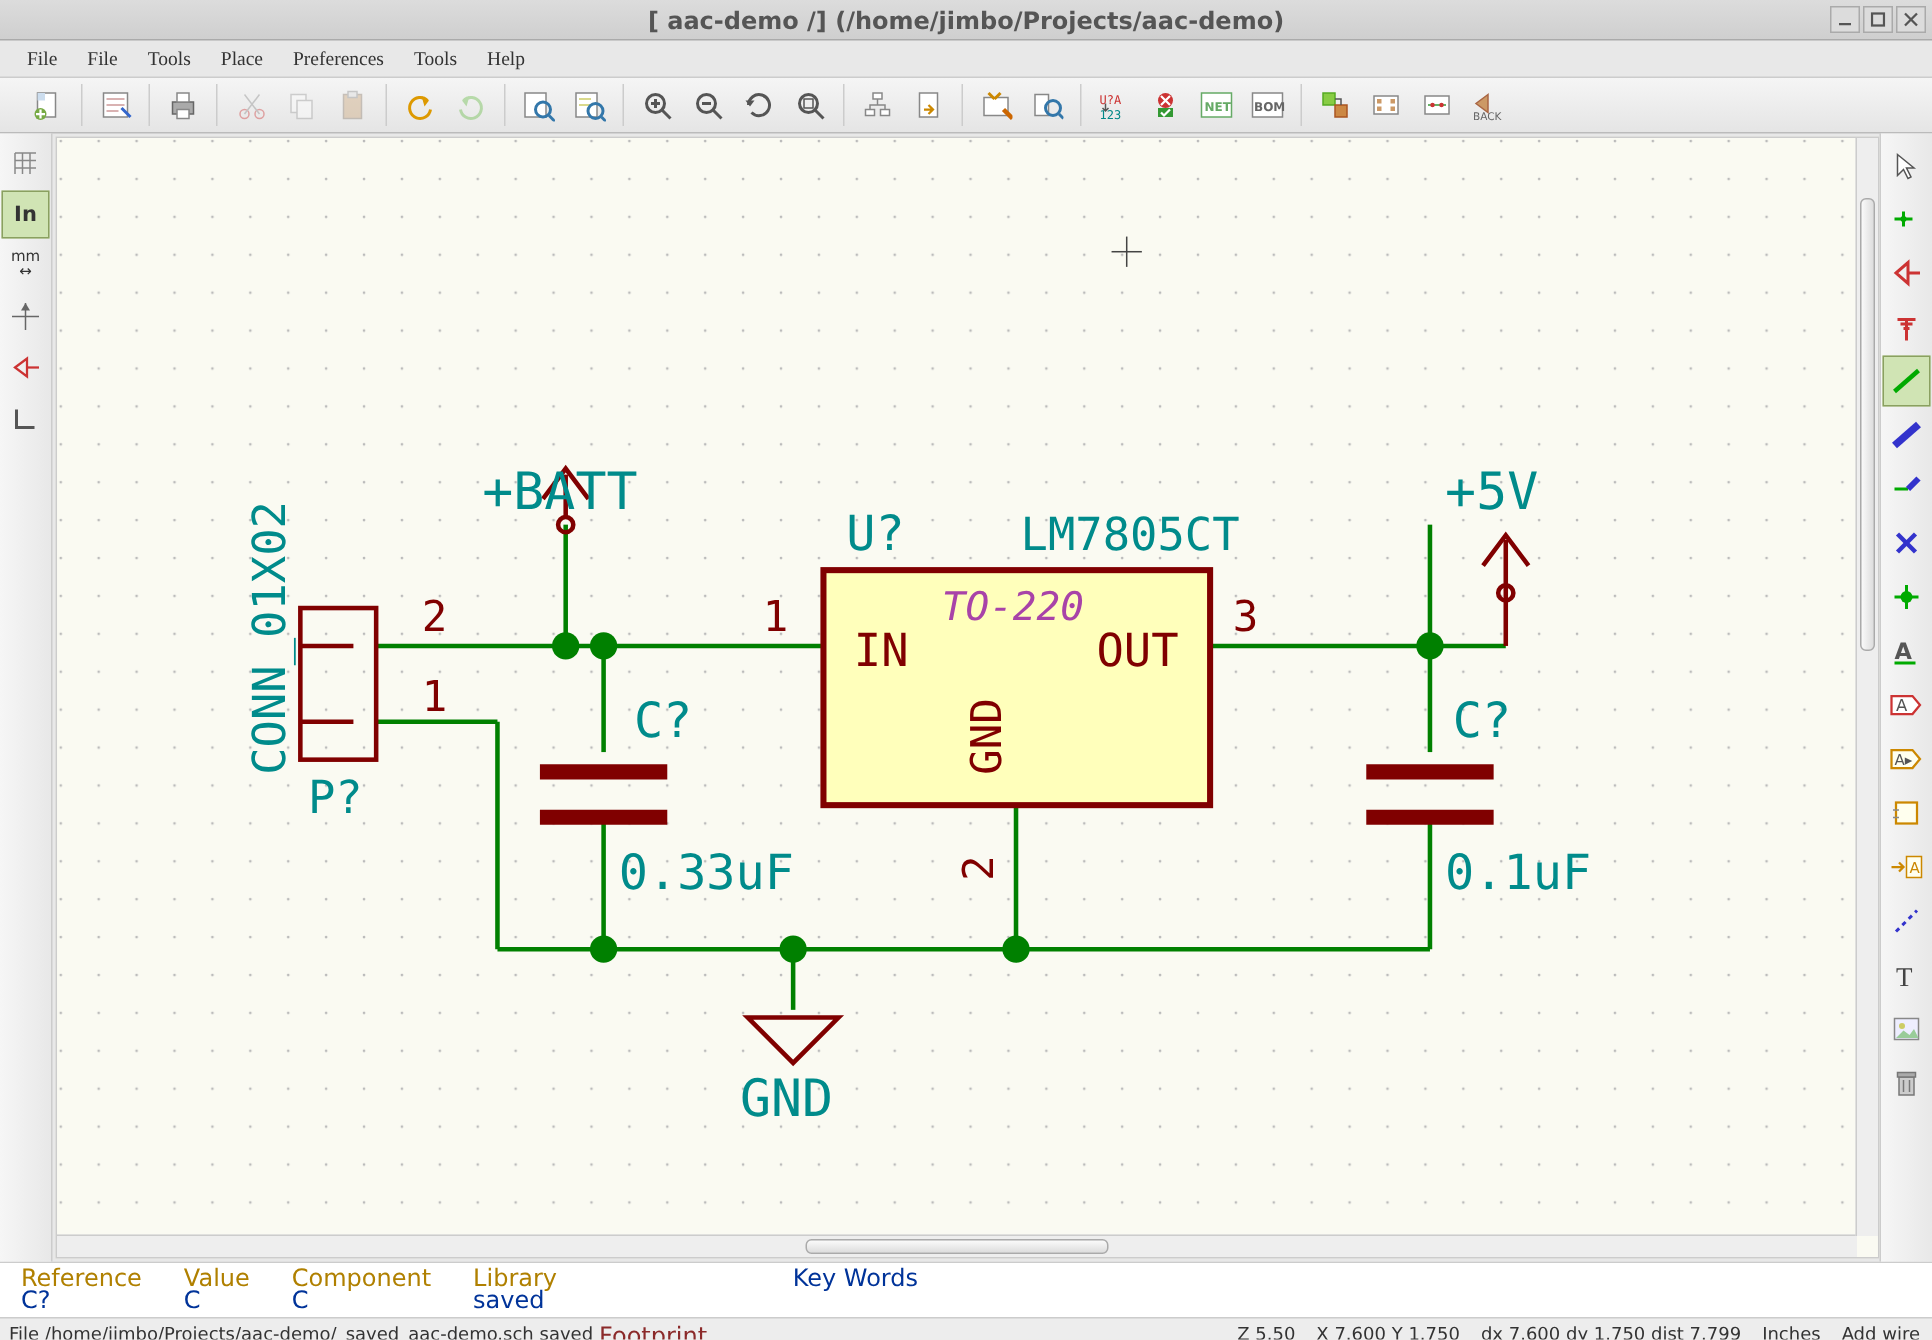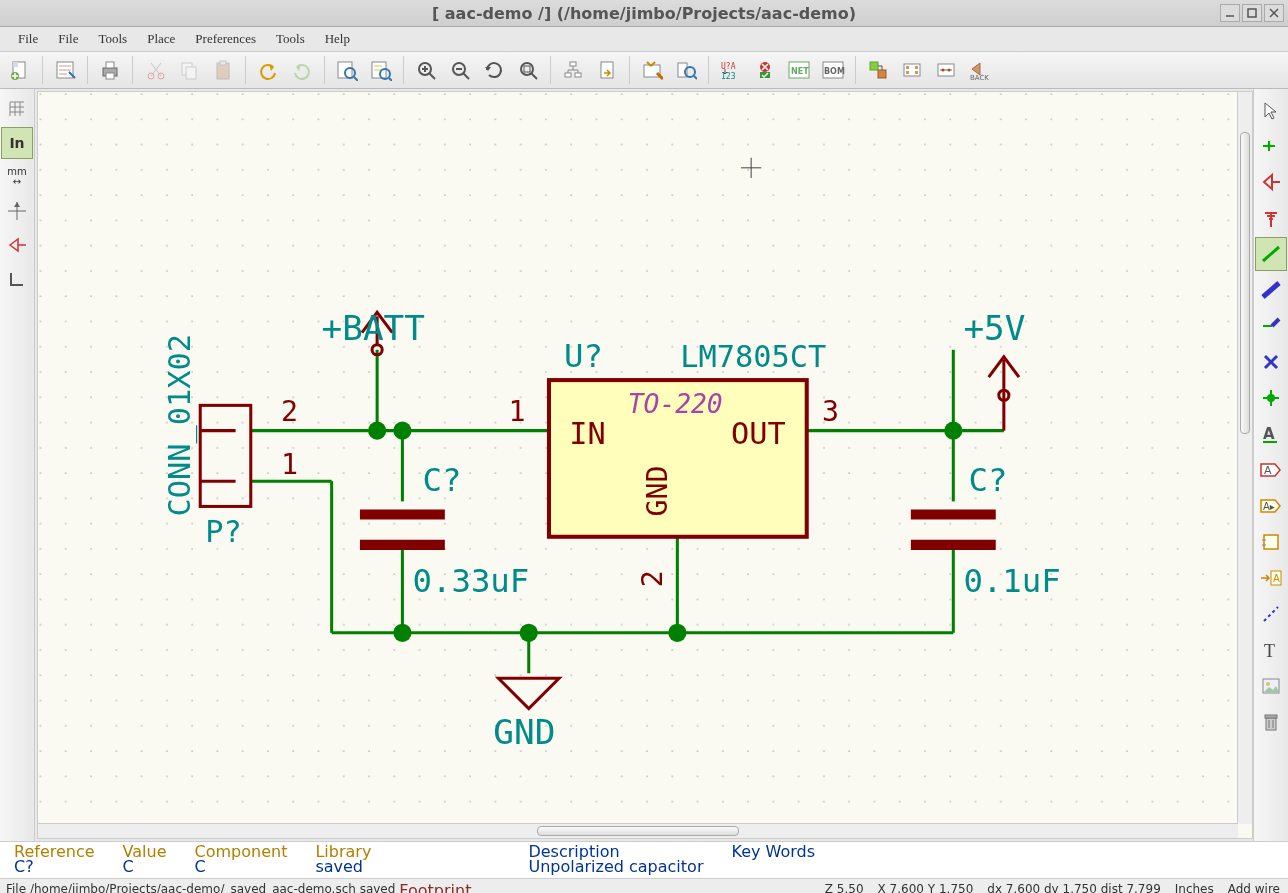--- a/index.html
+++ b/index.html
@@ -37,21 +37,21 @@
     display: flex; align-items: center;
     padding-left: 8px;
     border-bottom: 1px solid #ccc;
   }
   .menubar .item { padding: 0 10px; cursor: pointer; font-family: Liberation Serif, serif; }
 
   .toolbar {
     height: 36px;
     background: linear-gradient(#f5f5f5,#e5e5e5);
     border-bottom: 1px solid #bbb;
-    display: flex; align-items: center; padding: 0 4px;
+    display: flex; align-items: center; padding: 0 16px;
     gap: 2px;
   }
   .tbtn {
     width: 30px; height: 30px;
     display: flex; align-items: center; justify-content: center;
     border: 1px solid transparent;
     position: relative;
   }
   .sep { width: 1px; height: 28px; background: #ccc; margin: 0 4px; }
 
@@ -640,24 +640,20 @@
       <div class="bot">C</div>
     </div>
   <div class="info-col">
       <div class="top">Library</div>
       <div class="bot">saved</div>
     </div>
   <div class="info-col fp">
       <div class="top">Footprint</div>
       <div class="bot">&lt;Unknown&gt;</div>
     </div>
-  <div class="info-col desc">
-      <div class="top">Description</div>
-      <div class="bot">Unpolarized capacitor</div>
-    </div>
   <div class="info-col kw">
       <div class="top">Key Words</div>
       <div class="bot"></div>
     </div>
 </div>
 
 <div class="status">
   <span>File /home/jimbo/Projects/aac-demo/_saved_aac-demo.sch saved</span>
   <span class="sp"></span>
   <div class="rsb">

